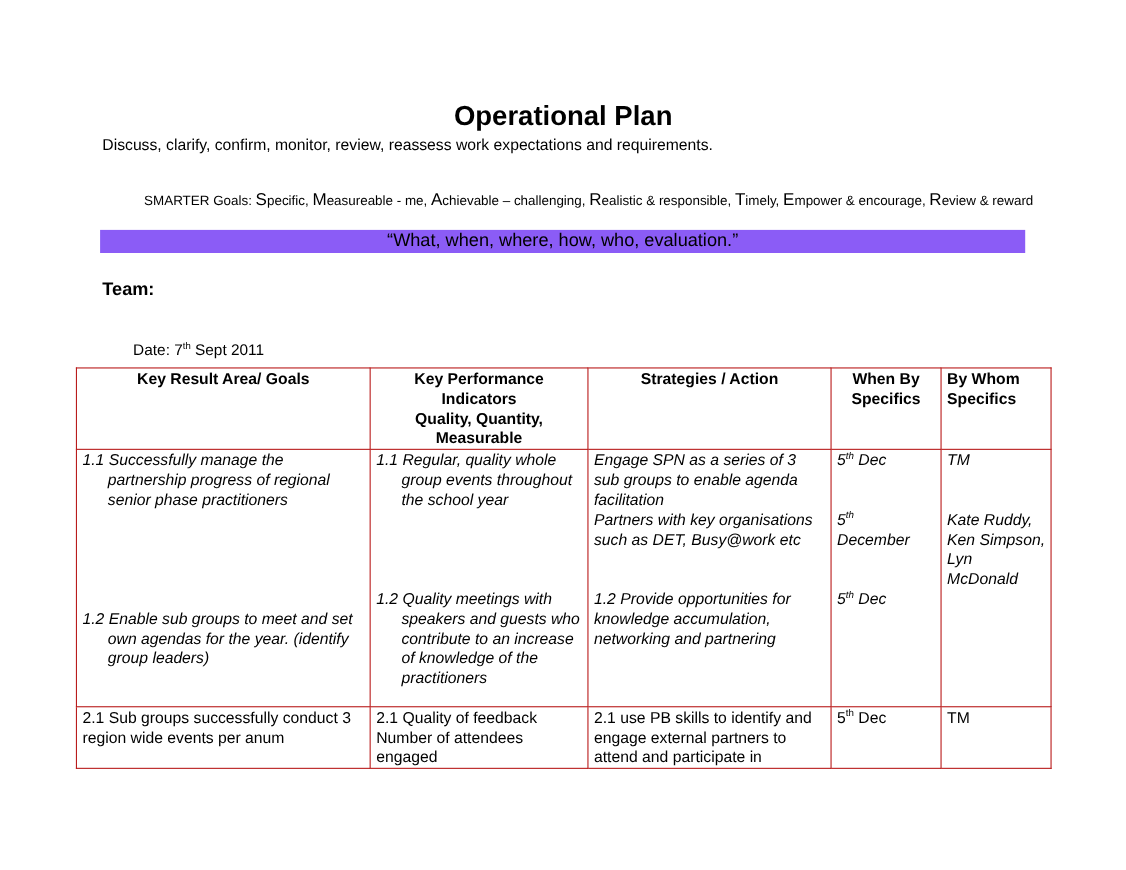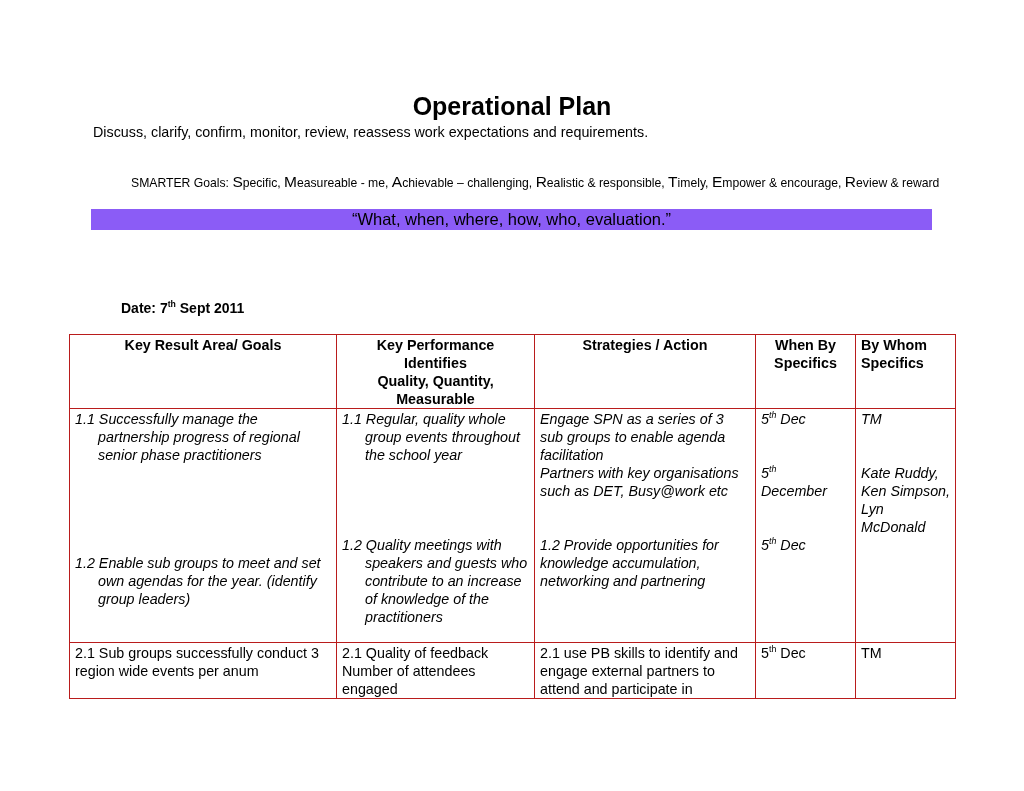--- a/index.html
+++ b/index.html
@@ -7,21 +7,21 @@
          font-family: "Liberation Sans", sans-serif; color: #000; }
   .title { position: absolute; top: 92px; left: 0; width: 1024px; text-align: center;
            font-size: 25px; font-weight: bold; }
   .intro { position: absolute; left: 93px; top: 123px; font-size: 14.3px; line-height: 18px; }
   .smarter { position: absolute; left: 93px; top: 173px; width: 840px; font-size: 12.2px;
              font-weight: normal; line-height: 18px; margin-left: 38px; }
   .smarter .cap { font-size: 15.5px; }
   .quote-bar { position: absolute; left: 91px; top: 209px; width: 841px; height: 21px;
                background: #8b5cf6; text-align: center; font-size: 16.5px; line-height: 21px; }
   .team { position: absolute; left: 93px; top: 253px; font-size: 16.5px; font-weight: bold; line-height: 20px; }
-  .date { position: absolute; left: 93px; top: 300px; font-size: 14px; font-weight: bold; padding-left: 28px; }
+  .date { position: absolute; left: 93px; top: 310px; font-size: 14px; font-weight: normal; padding-left: 28px; }
   sup { font-size: 0.62em; vertical-align: super; line-height: 0; }
 
   table.plan { position: absolute; left: 69px; top: 334px; width: 887px;
                border-collapse: collapse; font-size: 14.3px; line-height: 18px; }
   table.plan th, table.plan td { border: 1px solid #b91c1c; vertical-align: top; padding: 1px 5px 0 5px; }
   table.plan th { font-weight: bold; text-align: center; }
   th.left { text-align: left !important; }
   .c1 { width: 256px; } .c2 { width: 187px; } .c3 { width: 210px; } .c4 { width: 89px; } .c5 { width: 89px; }
   .hang { padding-left: 23px; text-indent: -23px; }
   .blk { display: block; }
@@ -37,31 +37,32 @@
   <div>Discuss, clarify, confirm, monitor, review, reassess work expectations and requirements.</div>
 </div>
 
 <div class="smarter">
   <span>SMARTER Goals: </span><span class="cap">S</span><span>pecific, </span><span class="cap">M</span><span>easureable - me, </span><span class="cap">A</span><span>chievable – challenging, </span><span class="cap">R</span><span>ealistic &amp; responsible, </span><span class="cap">T</span><span>imely, </span><span class="cap">E</span><span>mpower &amp; encourage, </span><span class="cap">R</span><span>eview &amp; reward</span>
 </div>
 
 <div class="quote-bar">“What, when, where, how, who, evaluation.”</div>
 
 <div class="team">
+  <div>Team:</div>
 </div>
 
 <div class="date"><span>Date: 7</span><sup>th</sup><span> Sept 2011</span></div>
 
 <table class="plan">
   <tbody>
       <tr class="hdr">
     <th class="c1">Key Result Area/ Goals</th>
     <th class="c2">
       <span class="blk">Key Performance</span>
-      <span class="blk">Identifies</span>
+      <span class="blk">Indicators</span>
       <span class="blk">Quality, Quantity,</span>
       <span class="blk">Measurable</span>
     </th>
     <th class="c3">Strategies / Action</th>
     <th class="c4">
       <span class="blk">When By</span>
       <span class="blk">Specifics</span>
     </th>
     <th class="c5 left">
       <span class="blk">By Whom</span>

